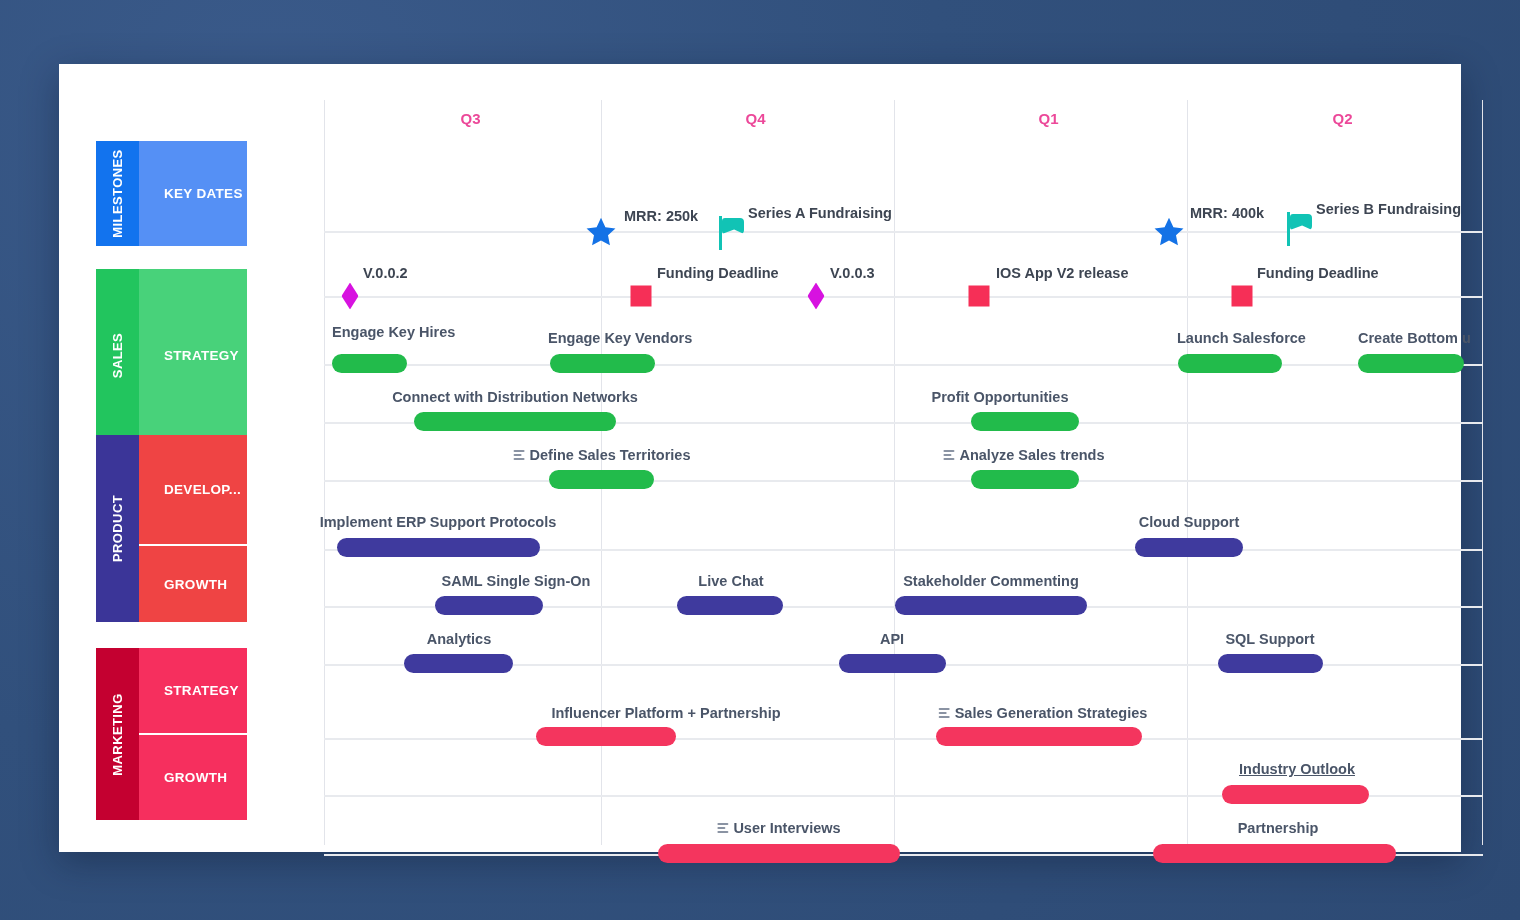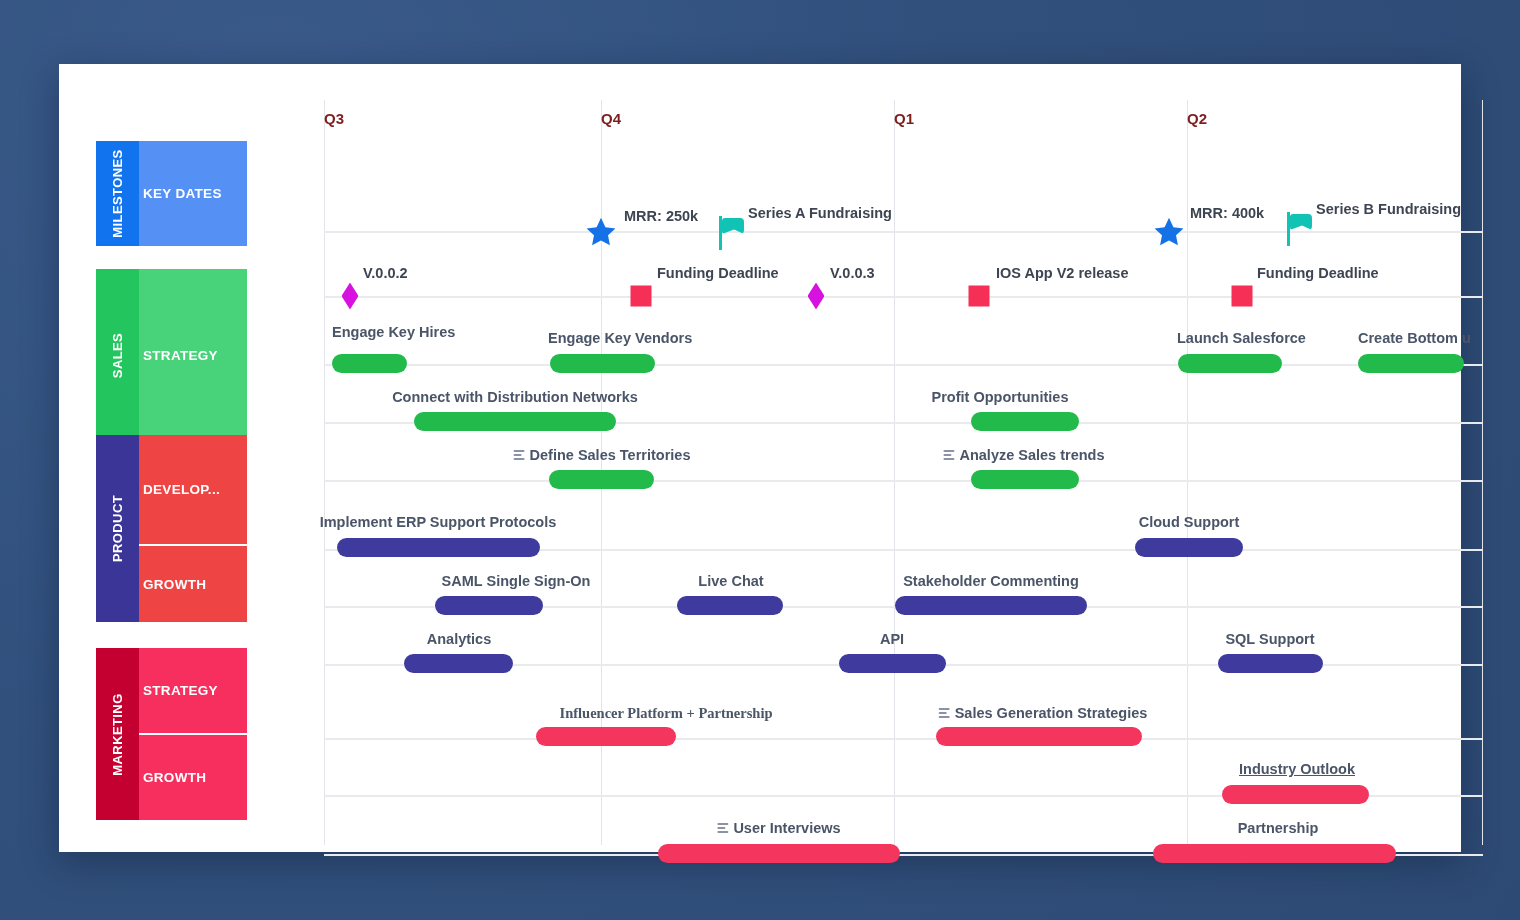--- a/index.html
+++ b/index.html
@@ -25,32 +25,32 @@
     width:43px;flex:0 0 43px;display:flex;align-items:center;justify-content:center;
   }
   .cat-spine span{
     transform:rotate(-90deg);white-space:nowrap;
     color:#fff;font-size:13px;font-weight:700;letter-spacing:.4px;
   }
   .cat-subs{flex:1;display:flex;flex-direction:column;}
   .cat-sub{
     flex:1;display:flex;align-items:center;
     color:#fff;font-size:13.5px;font-weight:700;letter-spacing:.3px;
-    padding-left:4px;box-sizing:border-box;
+    padding-left:25px;box-sizing:border-box;
   }
   .cat-sub + .cat-sub{border-top:2px solid #ffffff;}
   
   #chart{
     position:absolute;left:265px;top:36px;width:1159px;height:745px;
   }
   .vline{position:absolute;top:0;width:1px;background:#e2e4ea;}
   .hline{position:absolute;left:0;width:1159px;height:2px;background:#e8eaee;}
   .qhead{
-    position:absolute;top:10px;text-align:left;
-    font-size:15px;color:#7f1d1d;font-weight:600;
+    position:absolute;top:10px;text-align:center;
+    font-size:15px;color:#ec4899;font-weight:600;padding-left:8px;
   }
   .bar{
     position:absolute;height:19px;border-radius:10px;
   }
   .blabel{
     position:absolute;font-size:14.5px;color:#4a5568;font-weight:600;white-space:nowrap;
   }
   .blabel.ctr{transform:translateX(-50%);}
   .mlabel{
     position:absolute;font-size:14.5px;color:#3d4552;font-weight:600;white-space:nowrap;
@@ -239,21 +239,21 @@
     <div class="bar" style="left:80px;top:554px;width:109px;background:#3f3a9e;"></div>
     <div class="blabel ctr" style="left:135px;top:531px;">Analytics</div>
 
     <div class="bar" style="left:515px;top:554px;width:107px;background:#3f3a9e;"></div>
     <div class="blabel ctr" style="left:568px;top:531px;">API</div>
 
     <div class="bar" style="left:894px;top:554px;width:105px;background:#3f3a9e;"></div>
     <div class="blabel ctr" style="left:946px;top:531px;">SQL Support</div>
 
     <div class="bar" style="left:212px;top:627px;width:140px;background:#f4355e;"></div>
-    <div class="blabel ctr" style="left:342px;top:605px;font-family:Liberation Serif, serif;">Influencer Platform + Partnership</div>
+    <div class="blabel ctr" style="left:342px;top:605px;">Influencer Platform + Partnership</div>
 
     <div class="bar" style="left:612px;top:627px;width:206px;background:#f4355e;"></div>
     <div class="blabel ctr" style="left:719px;top:605px;">
       <span class="layer-ico"><i></i><i></i><i></i></span><span>Sales Generation Strategies</span>
     </div>
 
     <div class="bar" style="left:898px;top:685px;width:147px;background:#f4355e;"></div>
     <div class="blabel ctr" style="left:973px;top:661px;text-decoration:underline;">Industry Outlook</div>
 
     <div class="bar" style="left:334px;top:744px;width:242px;background:#f4355e;"></div>

